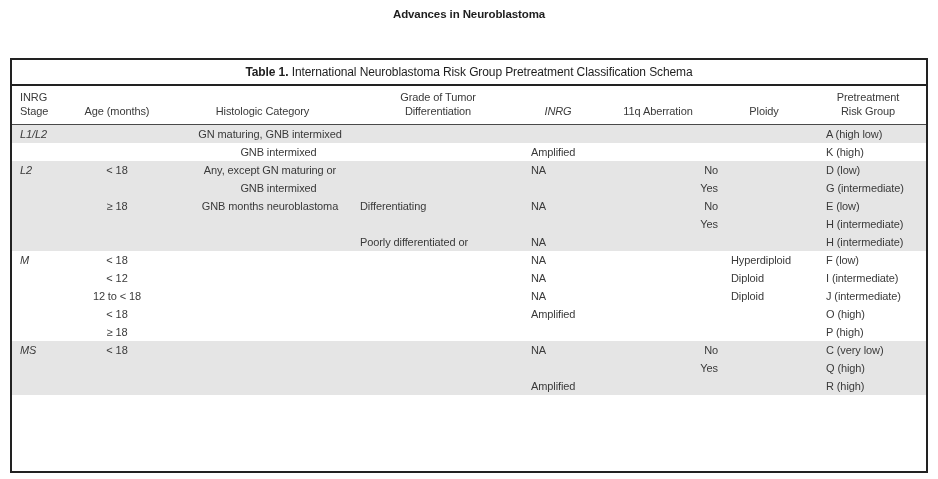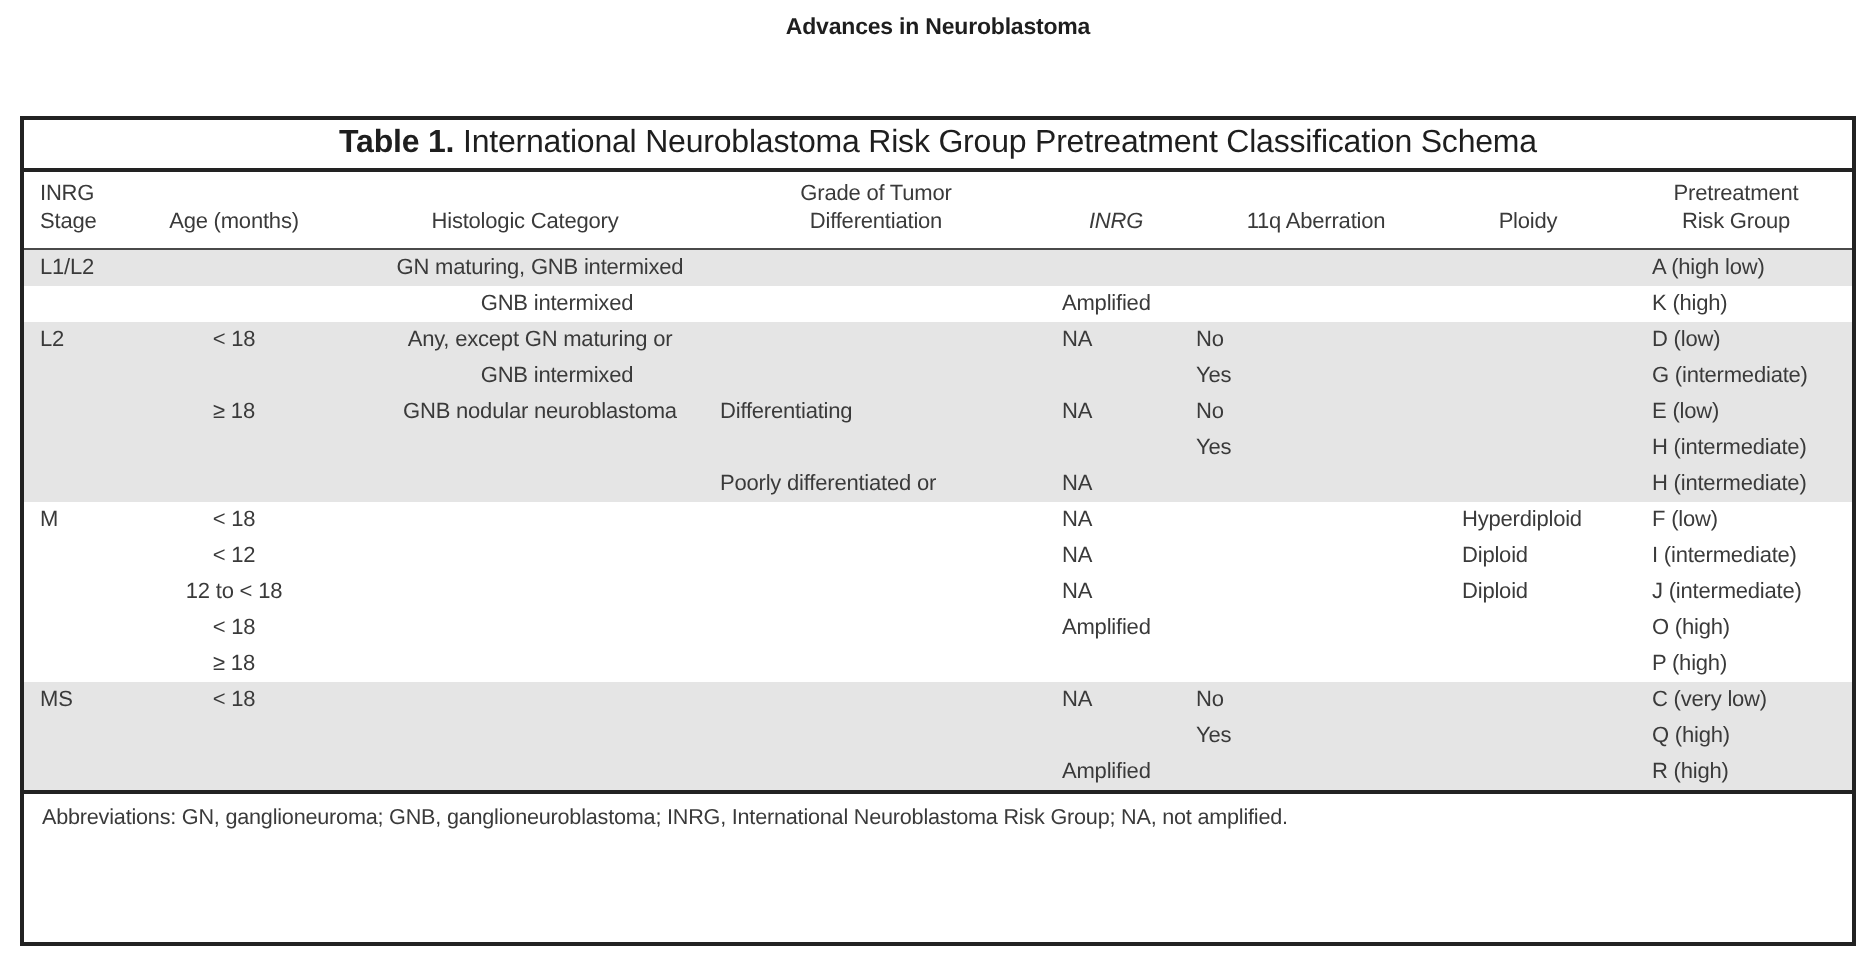--- a/index.html
+++ b/index.html
@@ -15,48 +15,48 @@
   }
   .running-title{
     text-align:center;font-weight:bold;font-size:11.5px;color:#1e1e1e;
     padding-top:8px;
   }
   .table-box{
     position:absolute;left:10px;top:58px;width:914px;height:411px;
     border:2px solid var(--rule);background:#fff;box-sizing:content-box;
   }
   .table-title{
-    text-align:center;font-size:16px;color:#1e1e1e;
+    text-align:center;font-size:12px;color:#1e1e1e;
     height:24px;line-height:24px;border-bottom:2px solid var(--rule);
   }
   .table-title b{font-weight:bold;}
   table{
     width:100%;border-collapse:collapse;table-layout:fixed;
     font-size:11px;color:var(--text);
   }
   th{
     font-weight:normal;vertical-align:bottom;text-align:center;
     white-space:pre-line;line-height:1.3;height:31px;box-sizing:border-box;
     padding:4px 0 5px 0;border-bottom:1px solid #4a4a4a;
   }
   th.italic{font-style:italic;}
   th:nth-child(1){text-align:left;padding-left:8px;}
   td{
     height:18px;line-height:18px;padding:0;white-space:nowrap;overflow:visible;
     text-align:left;
   }
   tr.shaded{background:var(--shaded-row);}
-  td:nth-child(1){padding-left:8px;}
+  td:nth-child(1){padding-left:8px;font-style:italic;}
   td:nth-child(2){text-align:center;}
   td:nth-child(3){padding-left:15px;text-align:center;}
   td:nth-child(3).indent{padding-left:32px;}
   td:nth-child(4){padding-left:2px;}
   td:nth-child(4).indent{padding-left:17px;}
   td:nth-child(5){padding-left:13px;}
-  td:nth-child(6){text-align:left;}
+  td:nth-child(6){text-align:right;}
   td:nth-child(7){padding-left:13px;}
   td:nth-child(8){padding-left:16px;}
   .footnote{
     border-top:2px solid var(--rule);
     font-size:10.8px;padding:6px 0 0 9px;color:var(--text);
   }
 </style>
 </head>
 <body>
 
@@ -132,21 +132,21 @@
           <td class="indent">GNB intermixed</td>
           <td></td>
           <td></td>
           <td>Yes</td>
           <td></td>
           <td>G (intermediate)</td>
         </tr>
         <tr class="shaded">
           <td></td>
           <td>≥ 18</td>
-          <td>GNB nodular neuroblastoma</td>
+          <td>GNB months neuroblastoma</td>
           <td>Differentiating</td>
           <td>NA</td>
           <td>No</td>
           <td></td>
           <td>E (low)</td>
         </tr>
         <tr class="shaded">
           <td></td>
           <td></td>
           <td></td>
@@ -242,14 +242,13 @@
           <td></td>
           <td></td>
           <td>Amplified</td>
           <td></td>
           <td></td>
           <td>R (high)</td>
         </tr>
       </tbody>
   </table>
 
-  <div class="footnote">Abbreviations: GN, ganglioneuroma; GNB, ganglioneuroblastoma; INRG, International Neuroblastoma Risk Group; NA, not amplified.</div>
 </div>
 
 </body></html>

